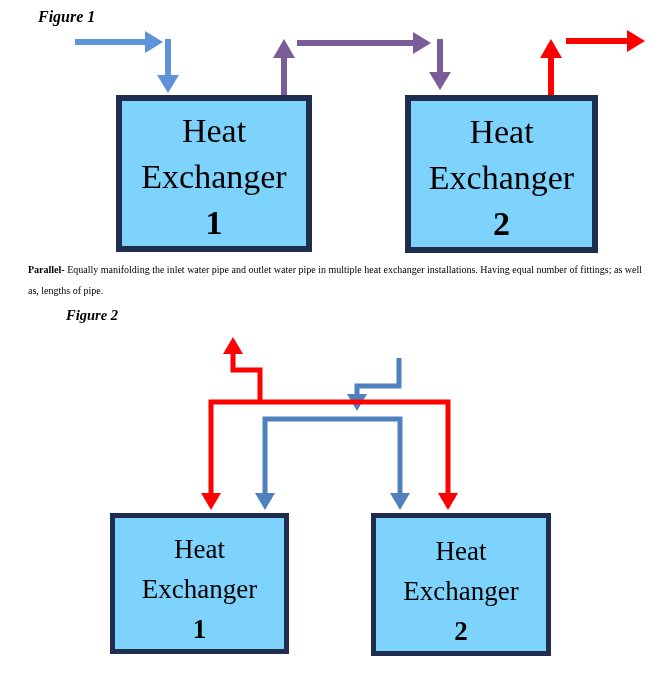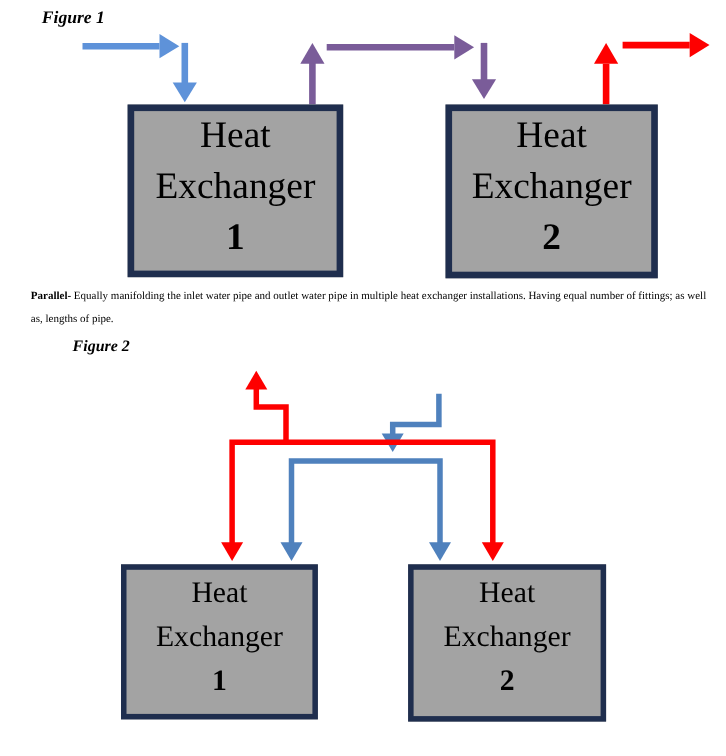--- a/index.html
+++ b/index.html
@@ -34,25 +34,25 @@
   .s1r { stroke: var(--red); stroke-width: 6; fill: none; }
   .f1r { fill: var(--red); }
   .s2b { stroke: var(--fig2-blue); stroke-width: 5; fill: none; }
   .f2b { fill: var(--fig2-blue); }
   .s2r { stroke: var(--red); stroke-width: 5; fill: none; }
   .f2r { fill: var(--red); }
 
   .hx-box {
     position: absolute;
     box-sizing: border-box;
-    background: #a3a3a3;
+    background: #7dd3fc;
     border: 6px solid var(--box-border);
     display: flex;
     flex-direction: column;
-    justify-content: flex-start;
+    justify-content: flex-end;
     align-items: center;
     text-align: center;
   }
   .fig1-b1 { left: 116px; top: 95px;  width: 196px; height: 157px; }
   .fig1-b2 { left: 405px; top: 95px;  width: 193px; height: 158px; }
   .fig2-b1 { left: 110px; top: 513px; width: 179px; height: 141px; border-width: 5px; }
   .fig2-b2 { left: 371px; top: 513px; width: 180px; height: 143px; border-width: 5px; }
 
   .fig1-b1 .hx-line, .fig1-b2 .hx-line { font-size: 34px; line-height: 46px; }
   .fig2-b1 .hx-line, .fig2-b2 .hx-line { font-size: 27px; line-height: 40px; }

